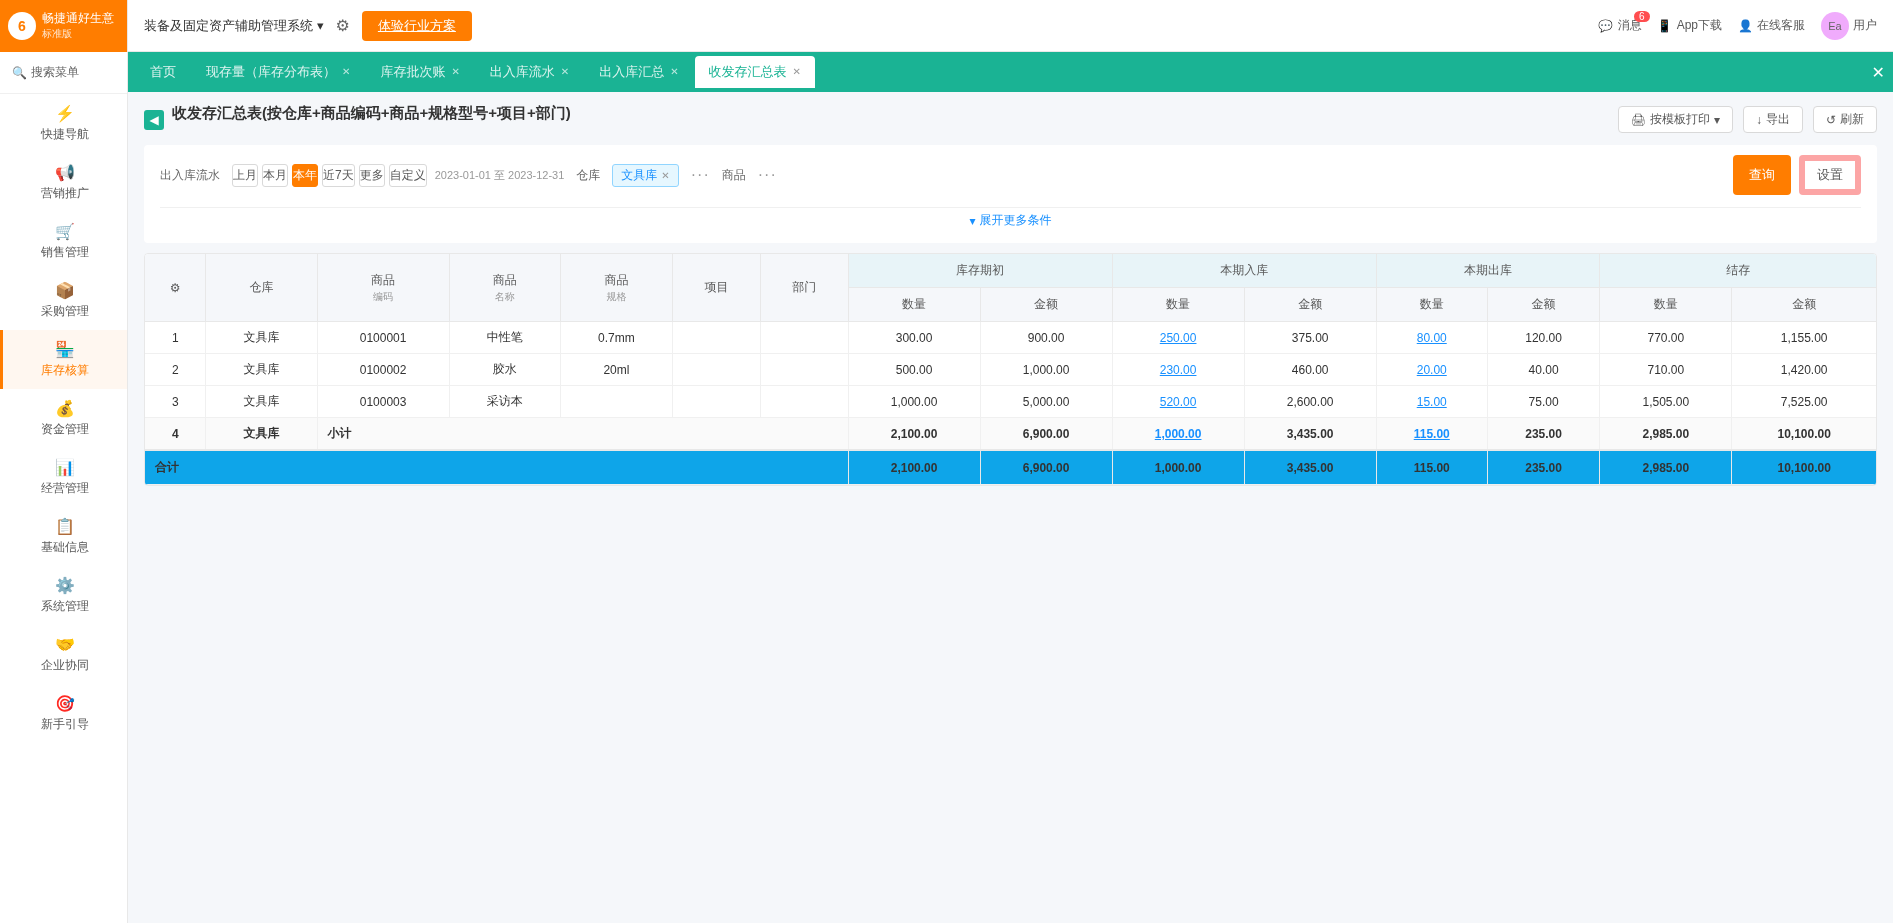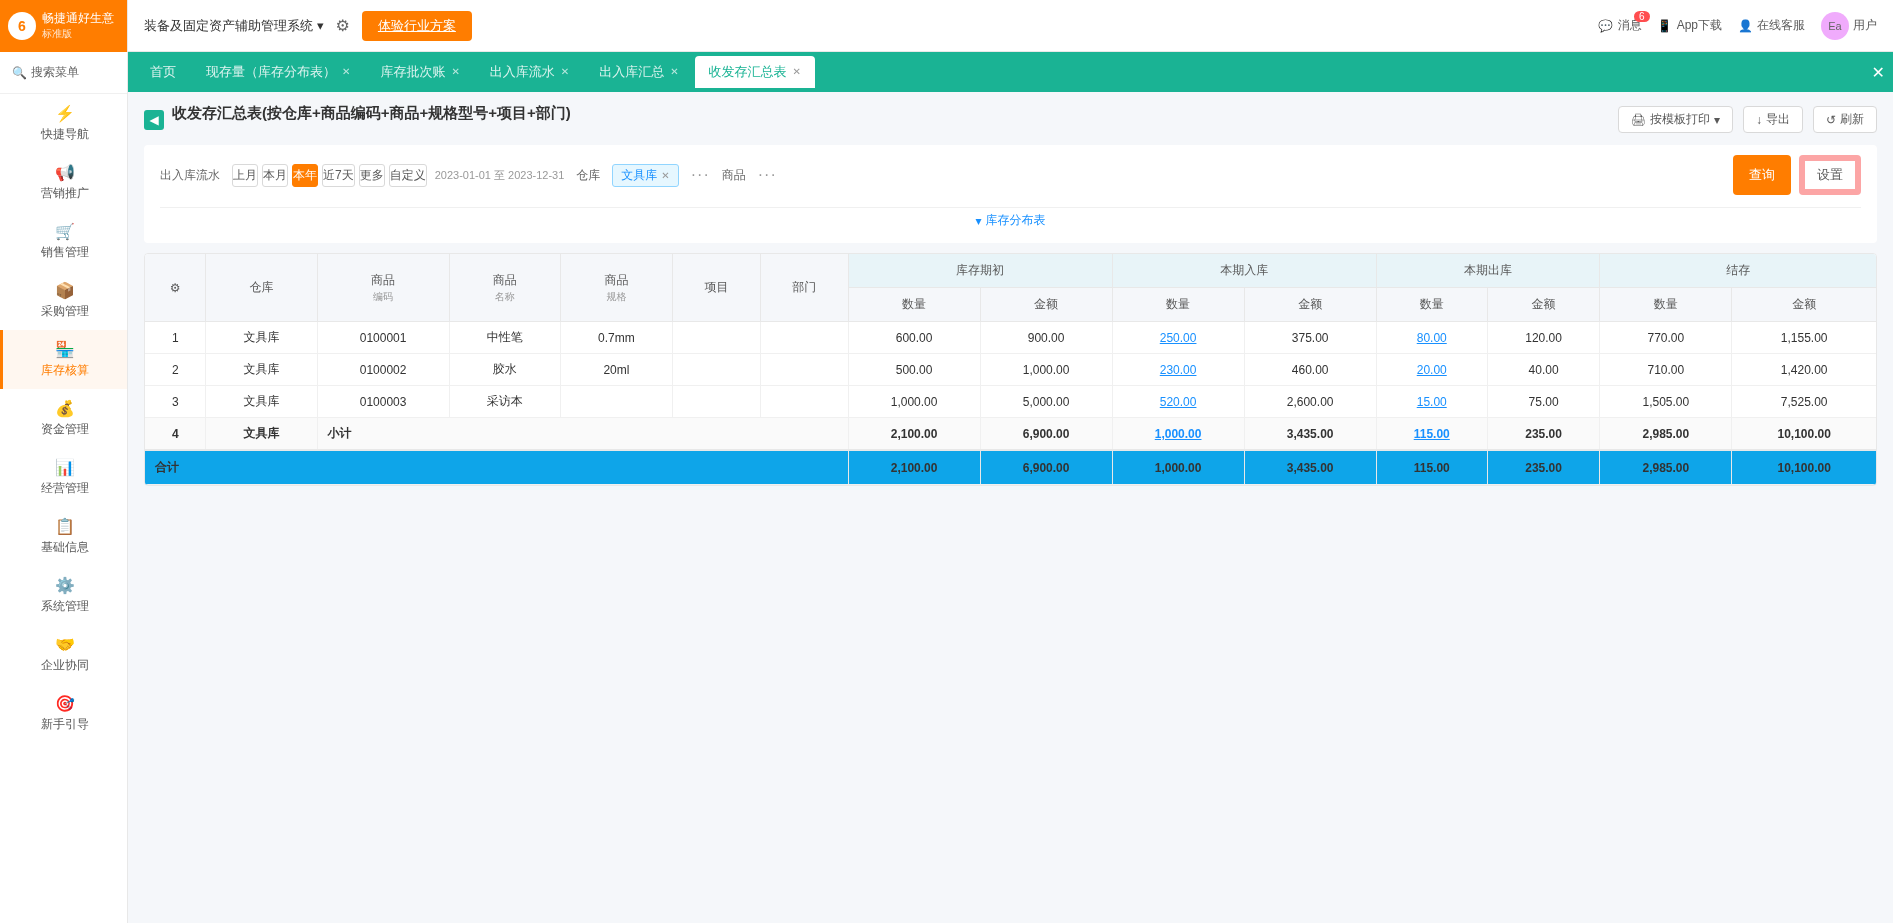--- a/index.html
+++ b/index.html
@@ -256,21 +256,21 @@
         <span class="filter-label">商品</span>
         <span class="filter-dots">···</span>
         <div class="filter-actions">
           <button class="btn-query">查询</button>
           <button class="btn-setting">设置</button>
         </div>
       </div>
       <div class="filter-more">
         <button class="expand-btn">
           <span>▾</span>
-          <span>库存分布表</span>
+          <span>展开更多条件</span>
         </button>
       </div>
     </div>
 
     <div class="table-wrap">
       <table>
         <thead>
           <tr>
             <th rowspan="2">
               <span>⚙</span>
@@ -300,21 +300,21 @@
         <tbody id="table-body">
 
         <tr>
       <td>1</td>
       <td>文具库</td>
       <td>0100001</td>
       <td>中性笔</td>
       <td>0.7mm</td>
       <td></td>
       <td></td>
-      <td>600.00</td>
+      <td>300.00</td>
       <td>900.00</td>
       <td><span class="underline">250.00</span></td>
       <td>375.00</td>
       <td><span class="underline">80.00</span></td>
       <td>120.00</td>
       <td>770.00</td>
       <td>1,155.00</td>
     </tr>
             <tr>
       <td>2</td>

